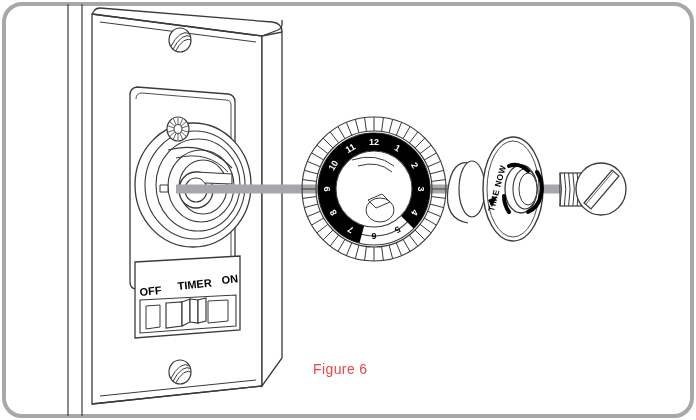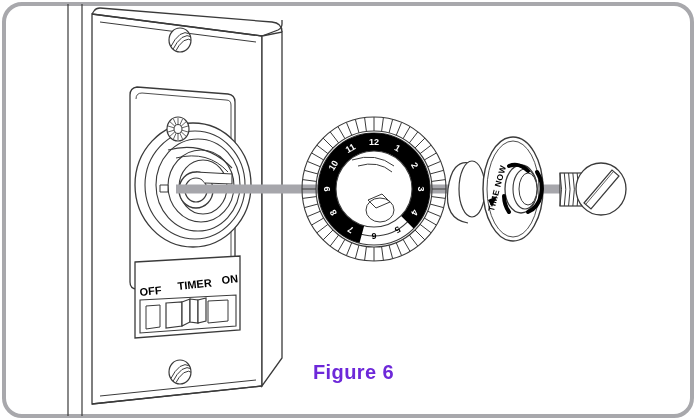--- a/index.html
+++ b/index.html
@@ -1,20 +1,20 @@
 <!DOCTYPE html>
 <html><head>
 <meta charset="utf-8">
 <style>
   html,body{margin:0;padding:0;background:#ffffff;}
   body{width:696px;height:420px;overflow:hidden;
        font-family:"Liberation Sans",sans-serif;}
   #stage{position:relative;width:696px;height:420px;background:#fff;}
   #art{position:absolute;left:0;top:0;}
-  .cap{position:absolute;font-weight:bold;font-size:20px;color:#6d28d9;
+  .cap{position:absolute;font-weight:normal;font-size:14px;color:#ef4444;
        letter-spacing:.4px;white-space:nowrap;}
 </style>
 </head>
 <body>
 
 <div id="stage">
 
   <svg id="art" width="696" height="420" viewBox="0 0 696 420">
 
     <defs>

